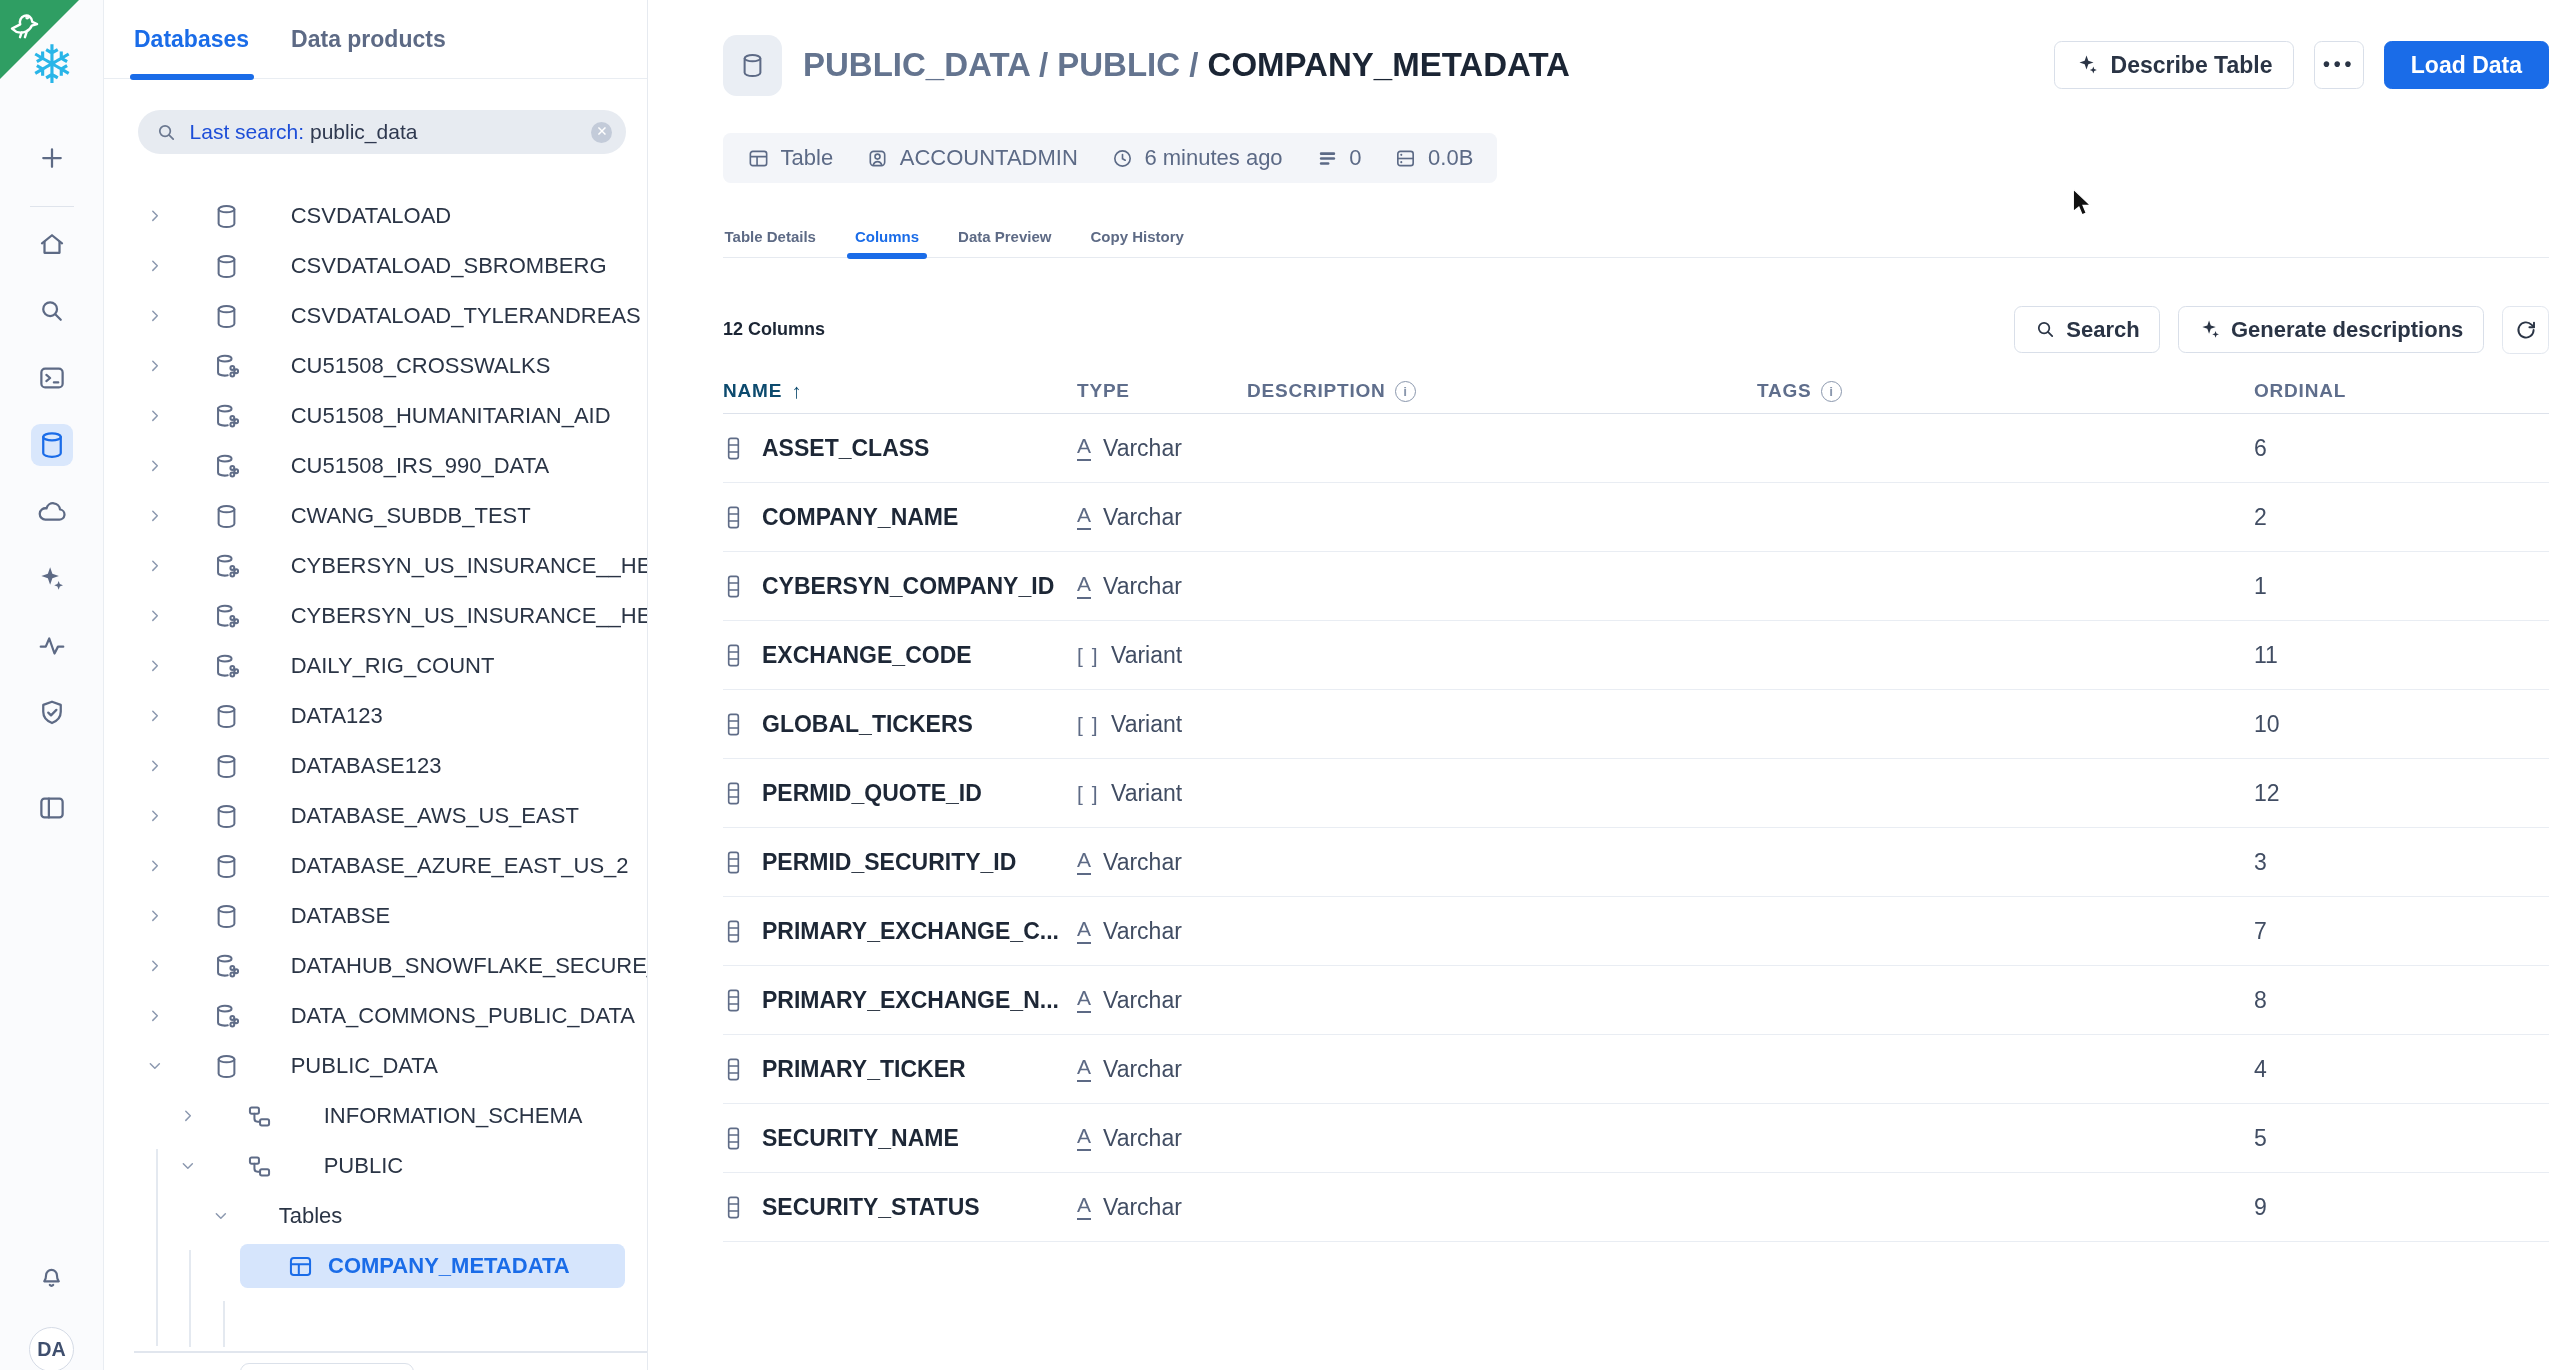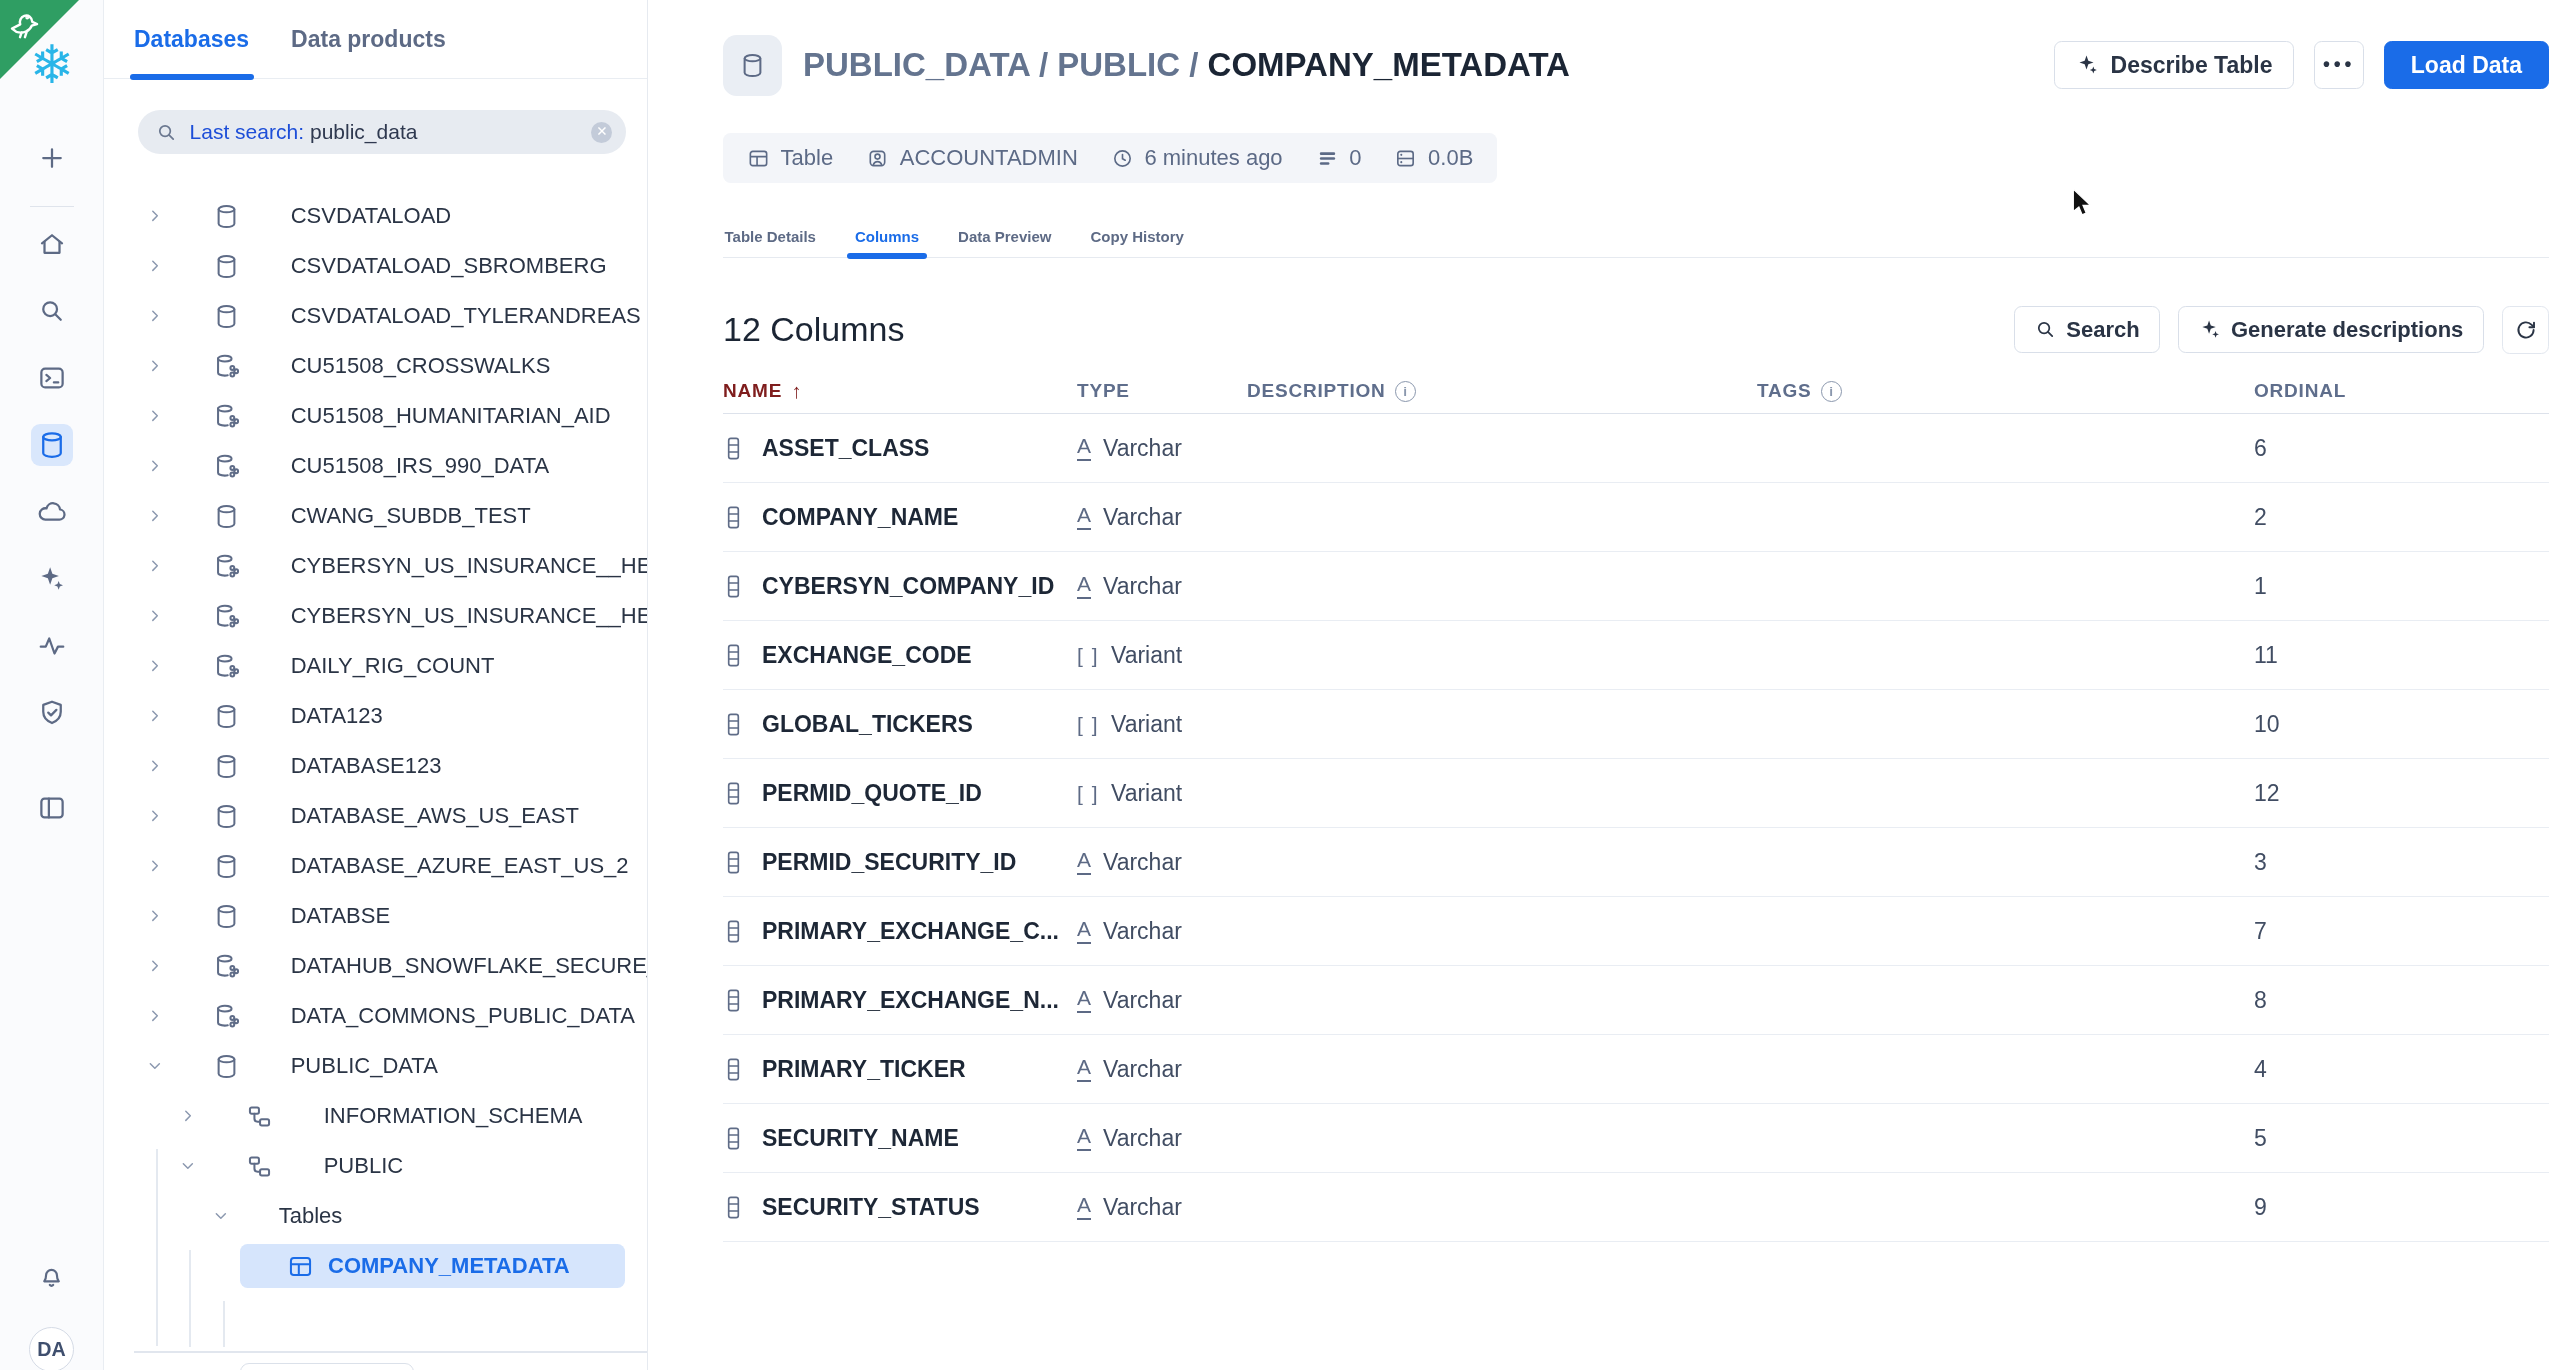--- a/index.html
+++ b/index.html
@@ -100,34 +100,34 @@
   .m-tabs { position:absolute; left:75px; top:216px; right:27px; height:42px;
             border-bottom:1.5px solid #e6eaf0; display:flex; gap:36px; }
   .m-tab { position:relative; display:flex; align-items:center; padding:0 1.5px;
            font-size:15px; font-weight:600; color:#5d6a85; }
   .m-tab.active { color:#1a6ce8; }
   .m-tab.active::after { content:""; position:absolute; left:-6px; right:-6px; bottom:-1.5px;
            height:5.3px; background:#1a6ce8; border-radius:3px; }
 
   .section-row { position:absolute; left:75px; top:306px; right:27px; height:47px;
                  display:flex; align-items:center; }
-  .heading { font-size:34px; font-weight:400; color:#1b2534; }
+  .heading { font-size:18px; font-weight:700; color:#1b2534; }
   .s-actions { margin-left:auto; display:flex; align-items:center; gap:18px; }
   .btn.small { height:47px; font-size:22px; padding:0 19.7px; gap:9px; }
   .btn.small svg { width:23px; height:23px; }
   .btn.refresh { width:47px; padding:0; justify-content:center; border-color:#e2e7ef; }
   .btn.refresh svg { width:24px; height:24px; color:#2a3445; }
 
   .table { position:absolute; left:75px; top:369px; right:27px; }
   .thead, .trow { display:grid; grid-template-columns:354px 170px 510px 497px 1fr;
                   align-items:center; }
   .thead { height:45px; border-bottom:1.5px solid #dde2eb; font-size:19px; font-weight:700;
            letter-spacing:0.8px; color:#5f6e8c; }
   .th { display:flex; align-items:center; gap:9px; }
-  .th.name { color:#7f1d1d; }
+  .th.name { color:#0c4a6e; }
   .arrow { font-size:20.4px; line-height:1; }
   .info { width:21px; height:21px; border:1.5px solid #8a97ad; border-radius:50%;
           color:#8a97ad; font-size:13.6px; font-weight:700; letter-spacing:0;
           display:flex; align-items:center; justify-content:center; }
   .trow { height:69px; border-bottom:0.8px solid #e9edf3; }
   .cell-name { display:flex; align-items:center; gap:18px; font-size:23px;
                font-weight:600; color:#1d2736; white-space:nowrap; }
   .col-icon { width:21px; height:27px; color:#5f6c87; flex:none; }
   .col-icon svg { width:21px; height:27px; }
   .cell-type { display:flex; align-items:center; gap:12px; font-size:23px; color:#414d63; }

